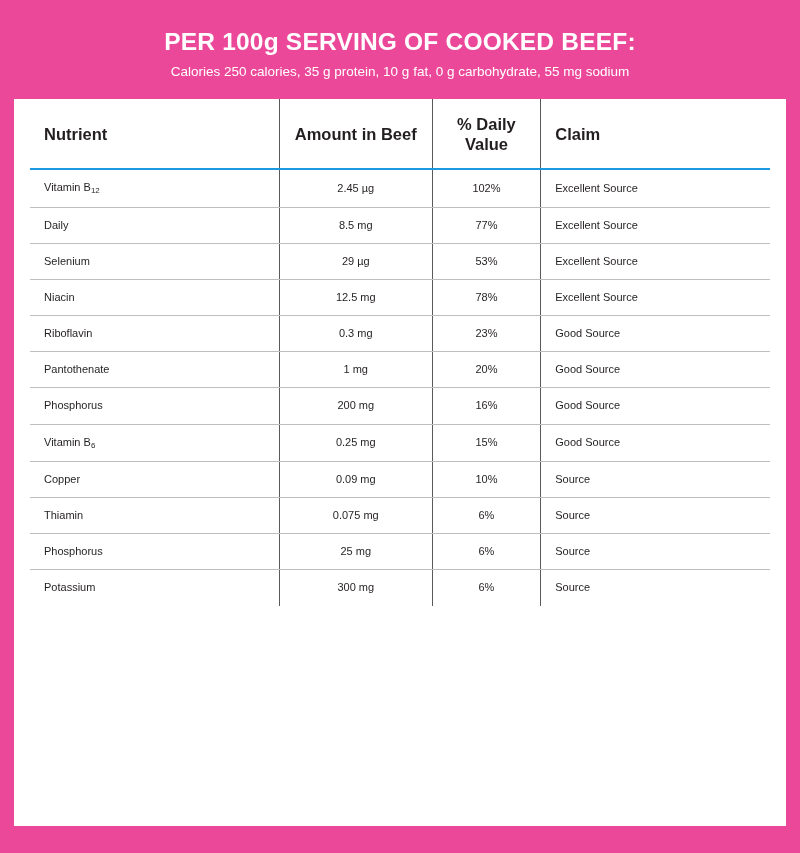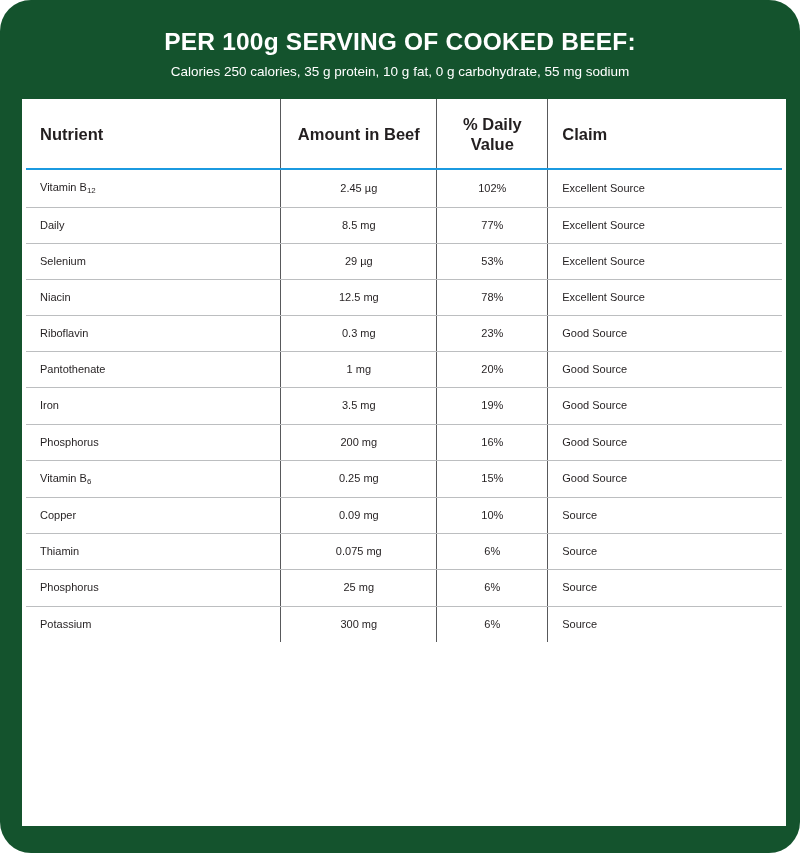--- a/index.html
+++ b/index.html
@@ -7,24 +7,23 @@
     margin: 0;
     padding: 0;
     width: 800px;
     height: 853px;
     background: #ffffff;
     font-family: "Liberation Sans", sans-serif;
   }
   .card {
     width: 800px;
     height: 853px;
-    background: #14532d;
+    background: #ec4899;
     padding: 14px 14px 14px 14px;
     position: relative;
-    border-radius: 31px;
   }
   .header {
     text-align: center;
     color: #ffffff;
     padding: 14px 10px 12px 10px;
   }
   .header-title {
     font-size: 24.5px;
     font-weight: bold;
     letter-spacing: 0.2px;
@@ -32,24 +31,23 @@
     margin: 0 0 8px 0;
   }
   .header-sub {
     font-size: 13.5px;
     font-weight: normal;
     line-height: 1.2;
     margin: 7px;
   }
   .table-wrap {
     background: #ffffff;
-    padding: 0 4px;
+    padding: 0 16px;
     height: 727px;
     overflow: hidden;
-    margin-left: 8px;
   }
   table {
     width: 100%;
     border-collapse: collapse;
     table-layout: fixed;
   }
   col.c0 { width: 248px; }
   col.c1 { width: 152px; }
   col.c2 { width: 108px; }
   col.c3 { width: 228px; }
@@ -147,26 +145,20 @@
             <td class="sep">23%</td>
             <td class="sep left">Good Source</td>
           </tr>
           <tr>
             <td class="left">Pantothenate</td>
             <td class="sep">1 mg</td>
             <td class="sep">20%</td>
             <td class="sep left">Good Source</td>
           </tr>
           <tr>
-            <td class="left">Iron</td>
-            <td class="sep">3.5 mg</td>
-            <td class="sep">19%</td>
-            <td class="sep left">Good Source</td>
-          </tr>
-          <tr>
             <td class="left">Phosphorus</td>
             <td class="sep">200 mg</td>
             <td class="sep">16%</td>
             <td class="sep left">Good Source</td>
           </tr>
           <tr>
             <td class="left">Vitamin B<sub>6</sub></td>
             <td class="sep">0.25 mg</td>
             <td class="sep">15%</td>
             <td class="sep left">Good Source</td>

